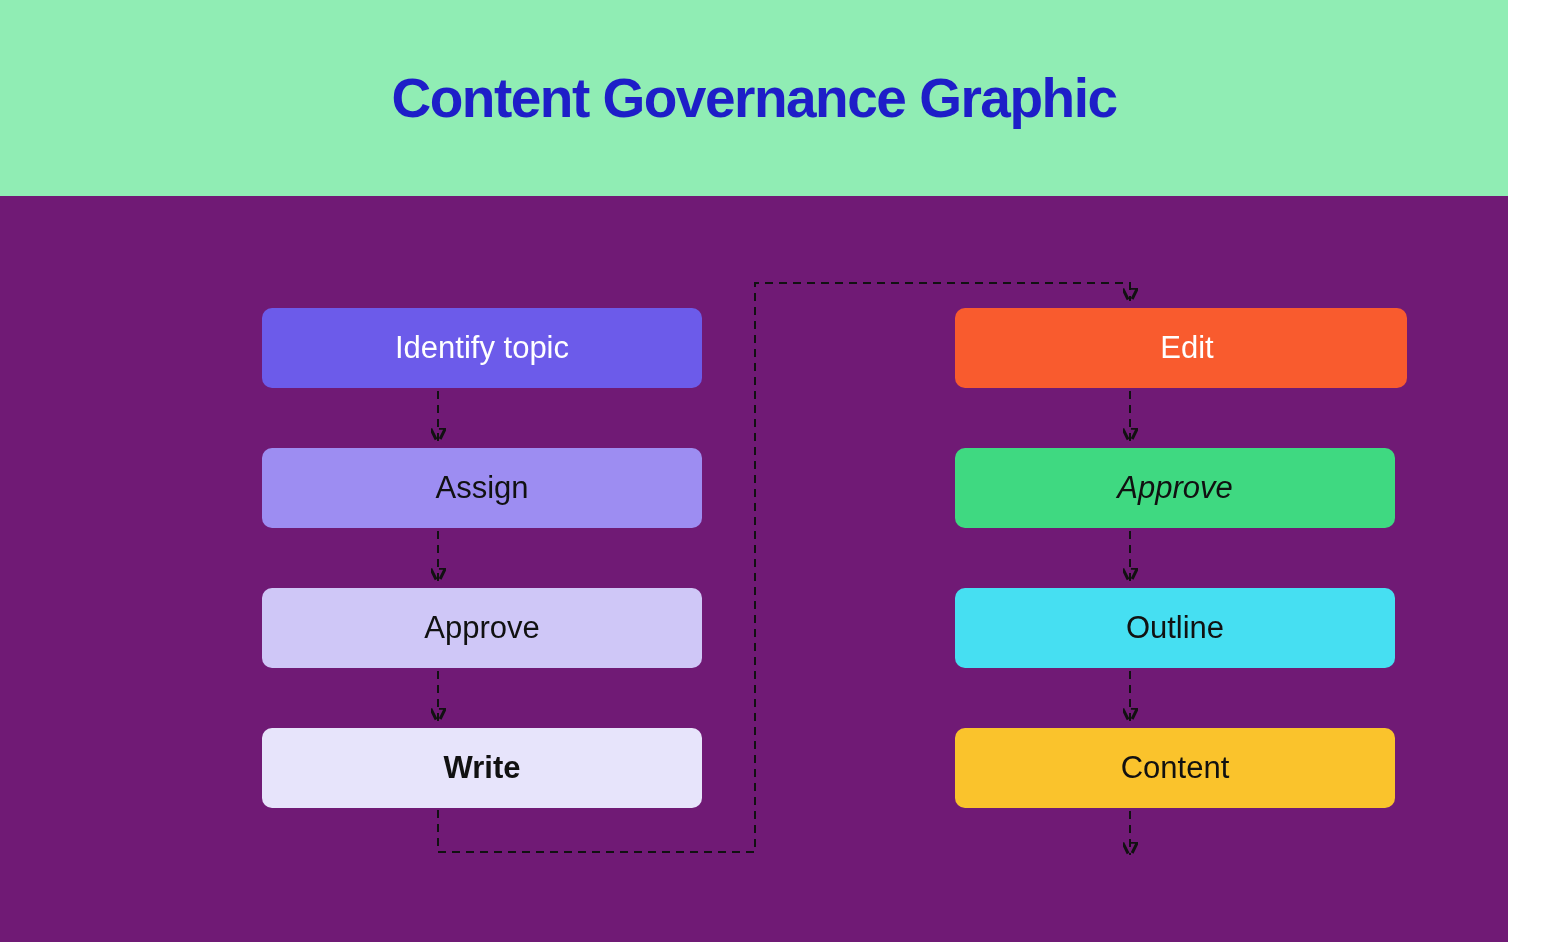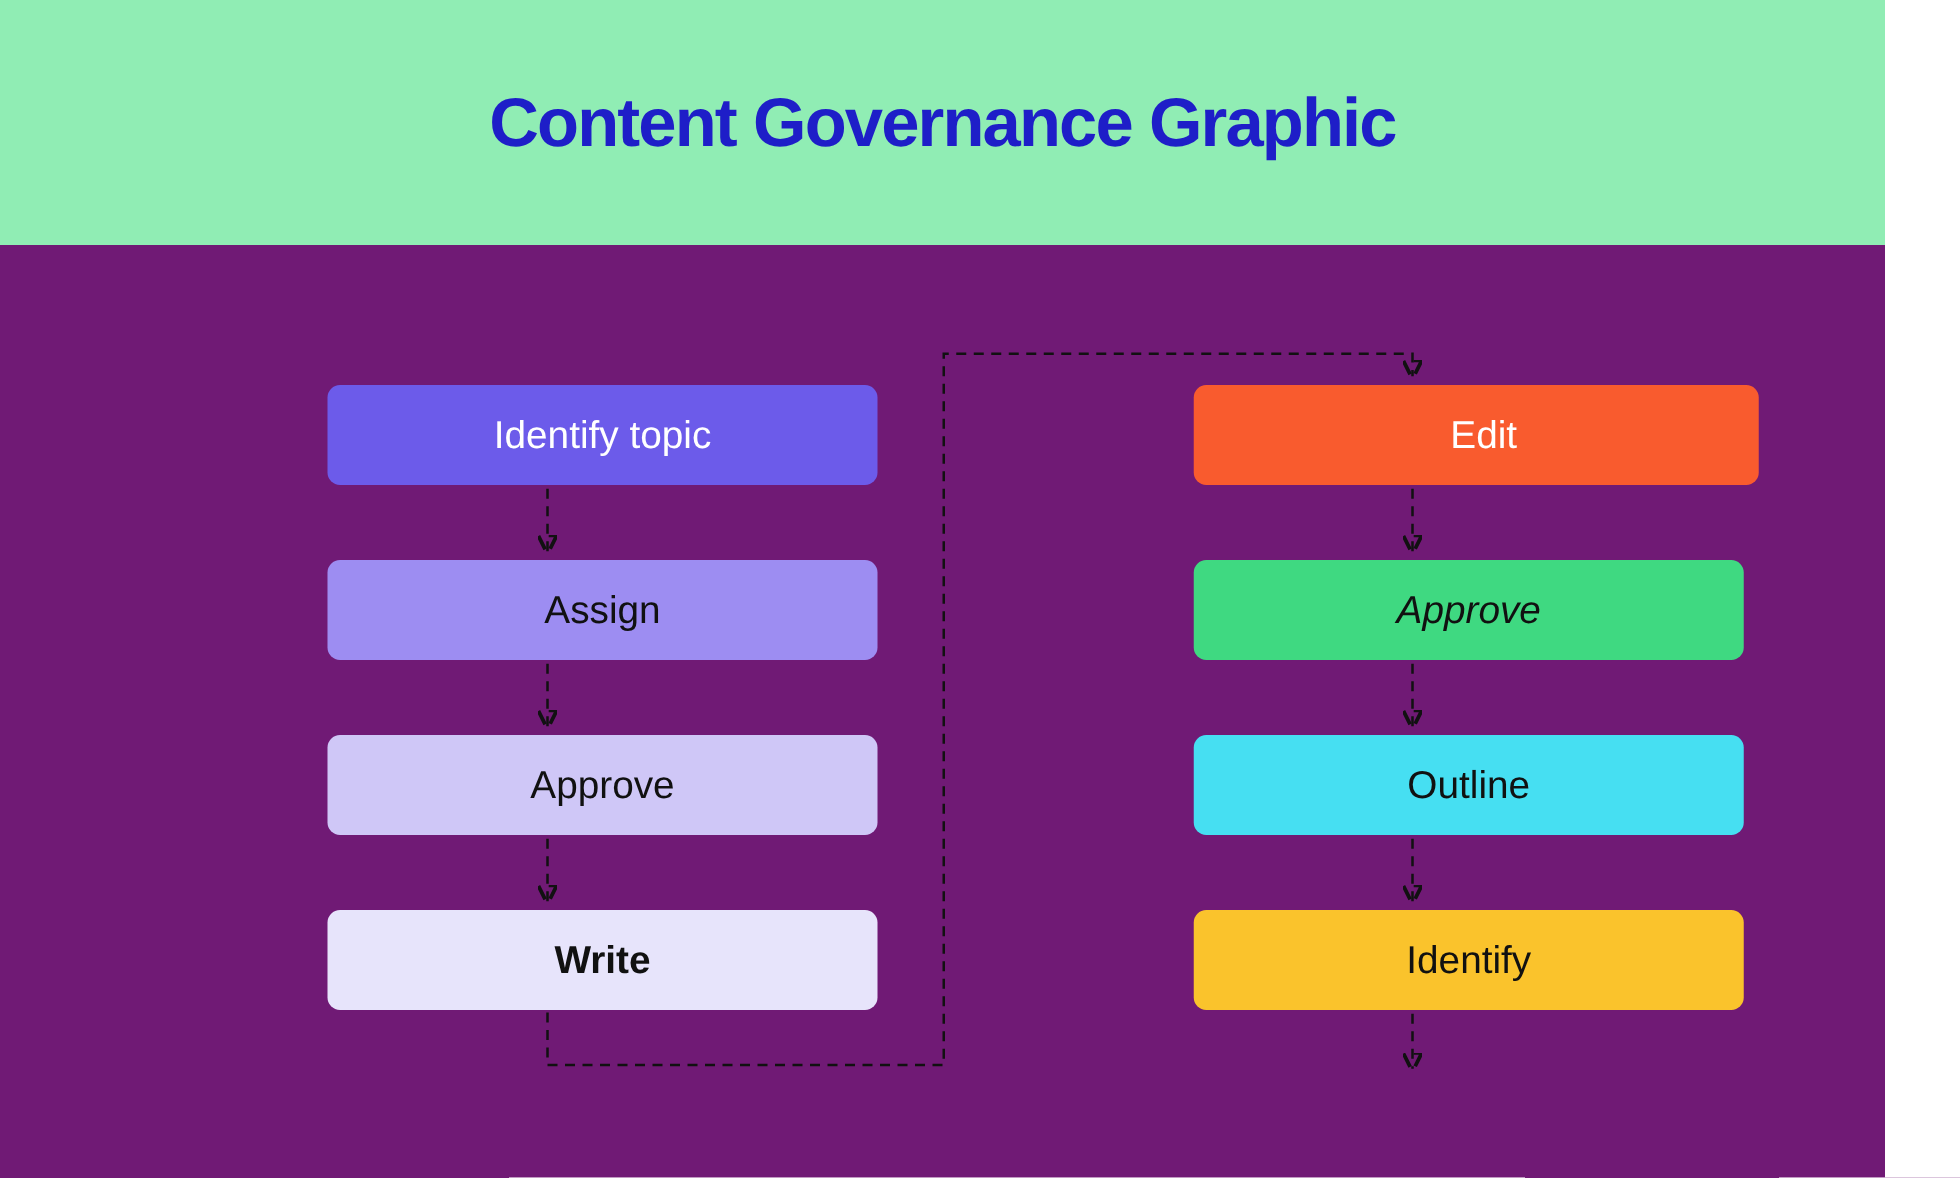--- a/index.html
+++ b/index.html
@@ -107,17 +107,17 @@
       <div class="step" style="top: 0px; background: rgb(249, 91, 46); color: rgb(255, 255, 255); padding-left: 12px;">
         <span>Edit</span>
       </div>
       <div class="step" style="top: 140px; background: rgb(63, 217, 129); color: rgb(17, 17, 17); font-style: italic;">
         <span>Approve</span>
       </div>
       <div class="step" style="top: 280px; background: rgb(70, 223, 242); color: rgb(17, 17, 17);">
         <span>Outline</span>
       </div>
       <div class="step" style="top: 420px; background: rgb(250, 195, 44); color: rgb(17, 17, 17);">
-        <span>Identify</span>
+        <span>Content</span>
       </div>
     </div>
 
 </div>
 
 </body></html>

